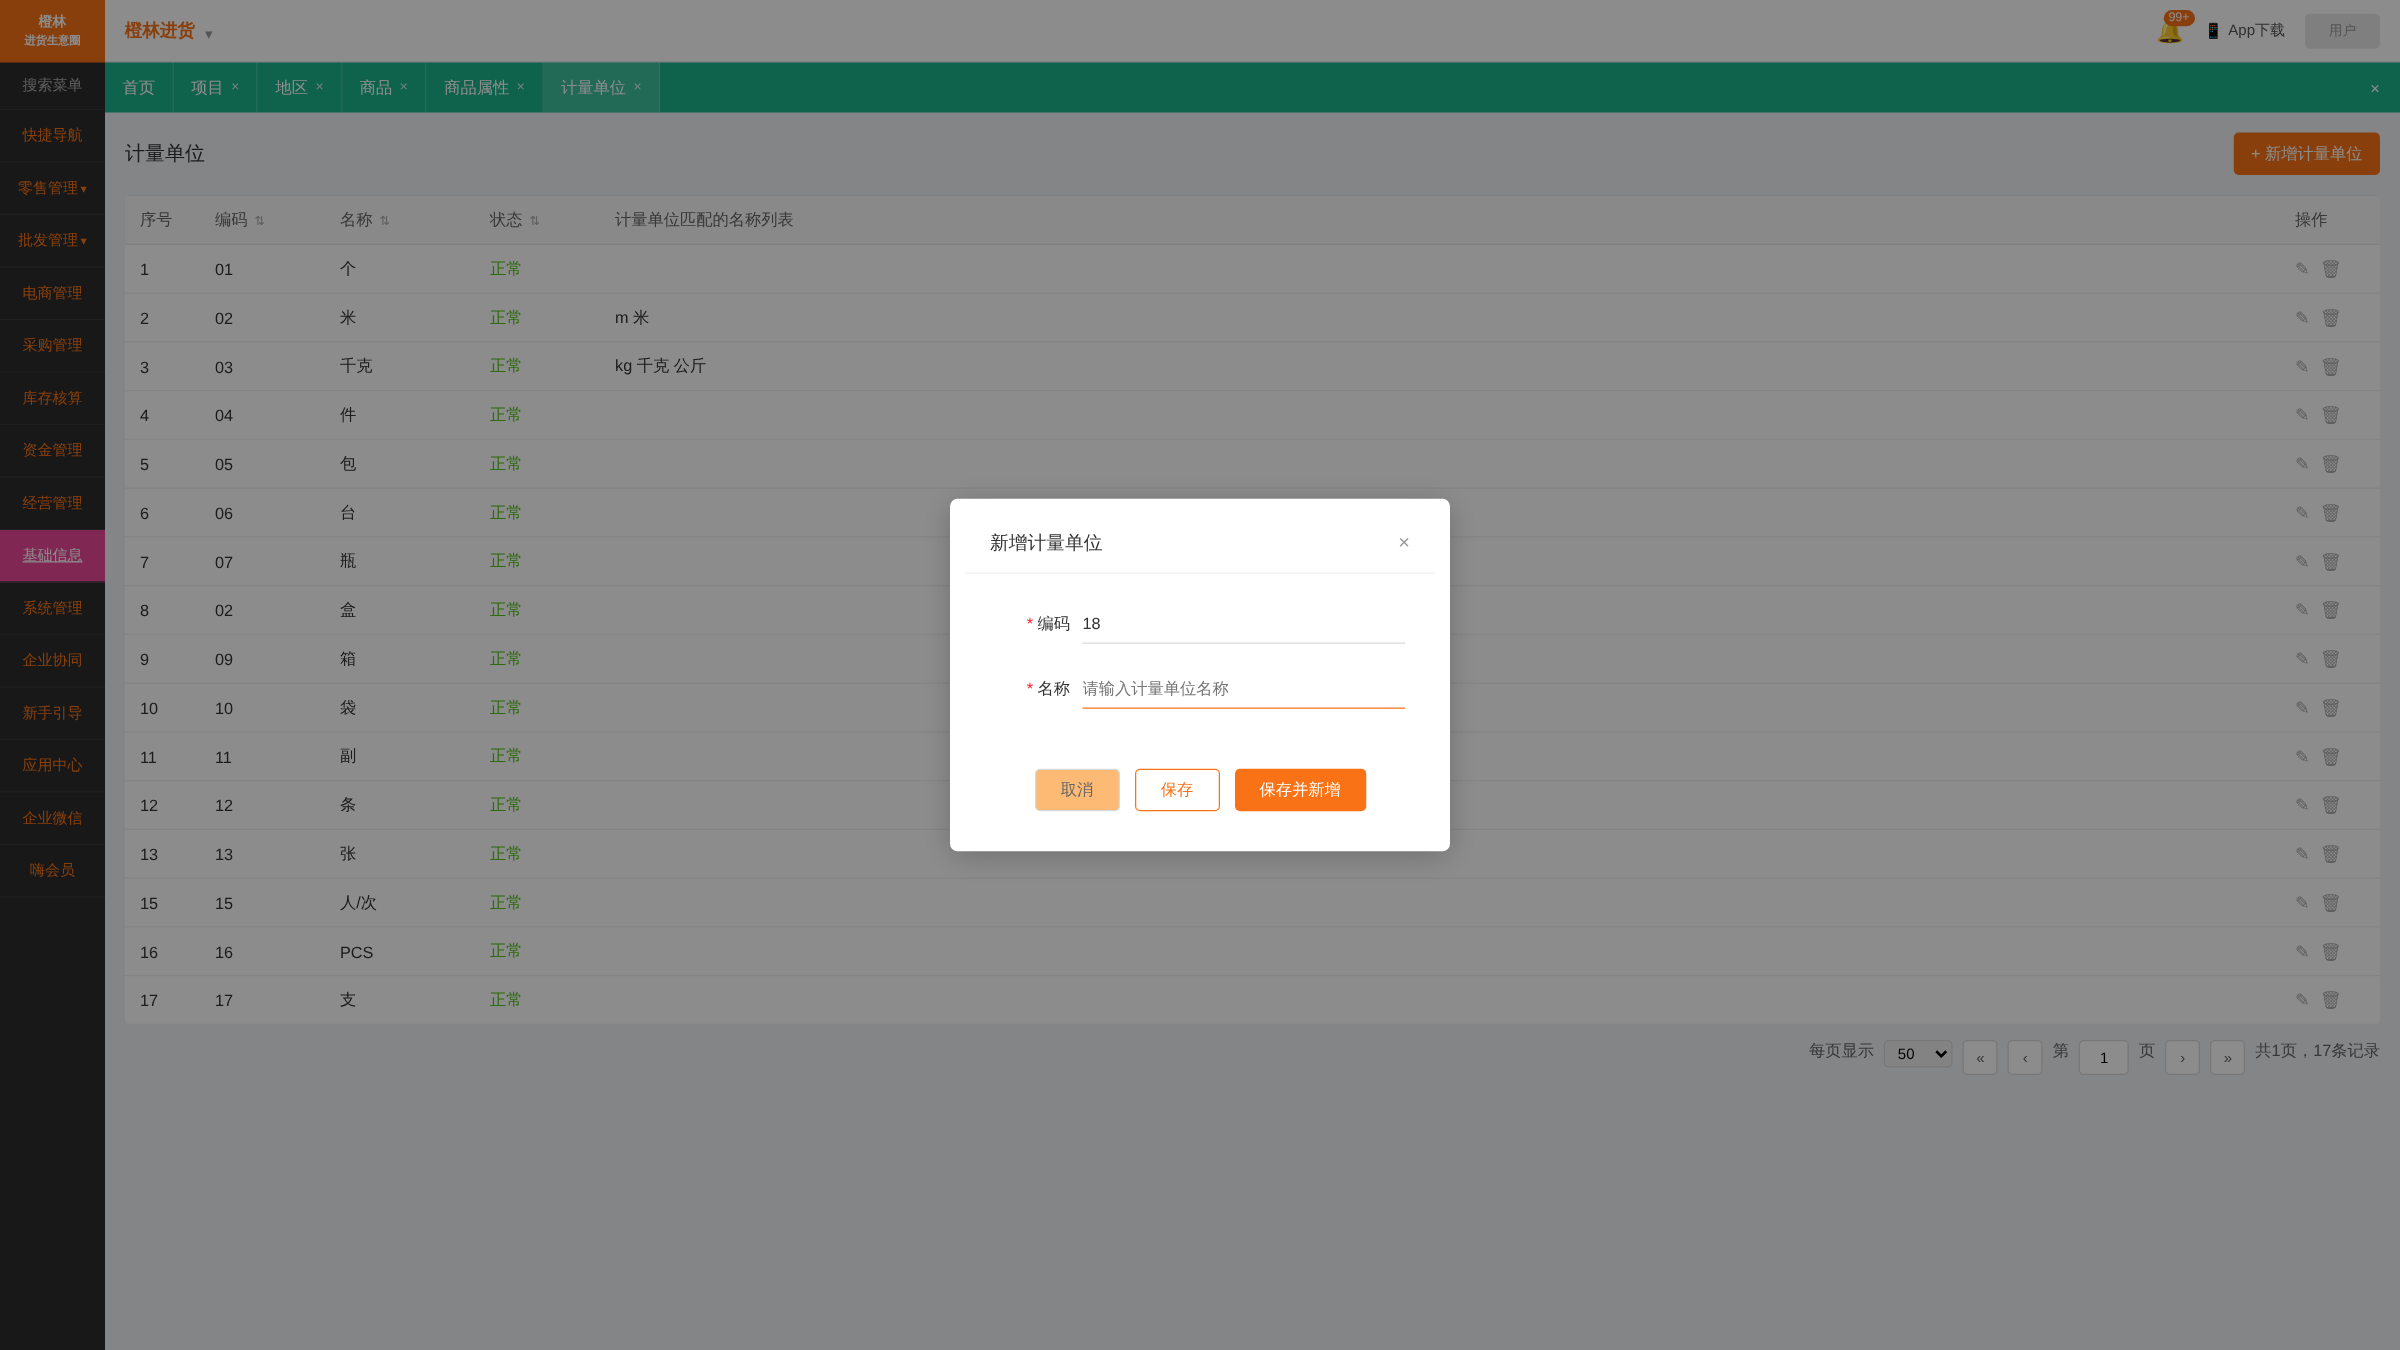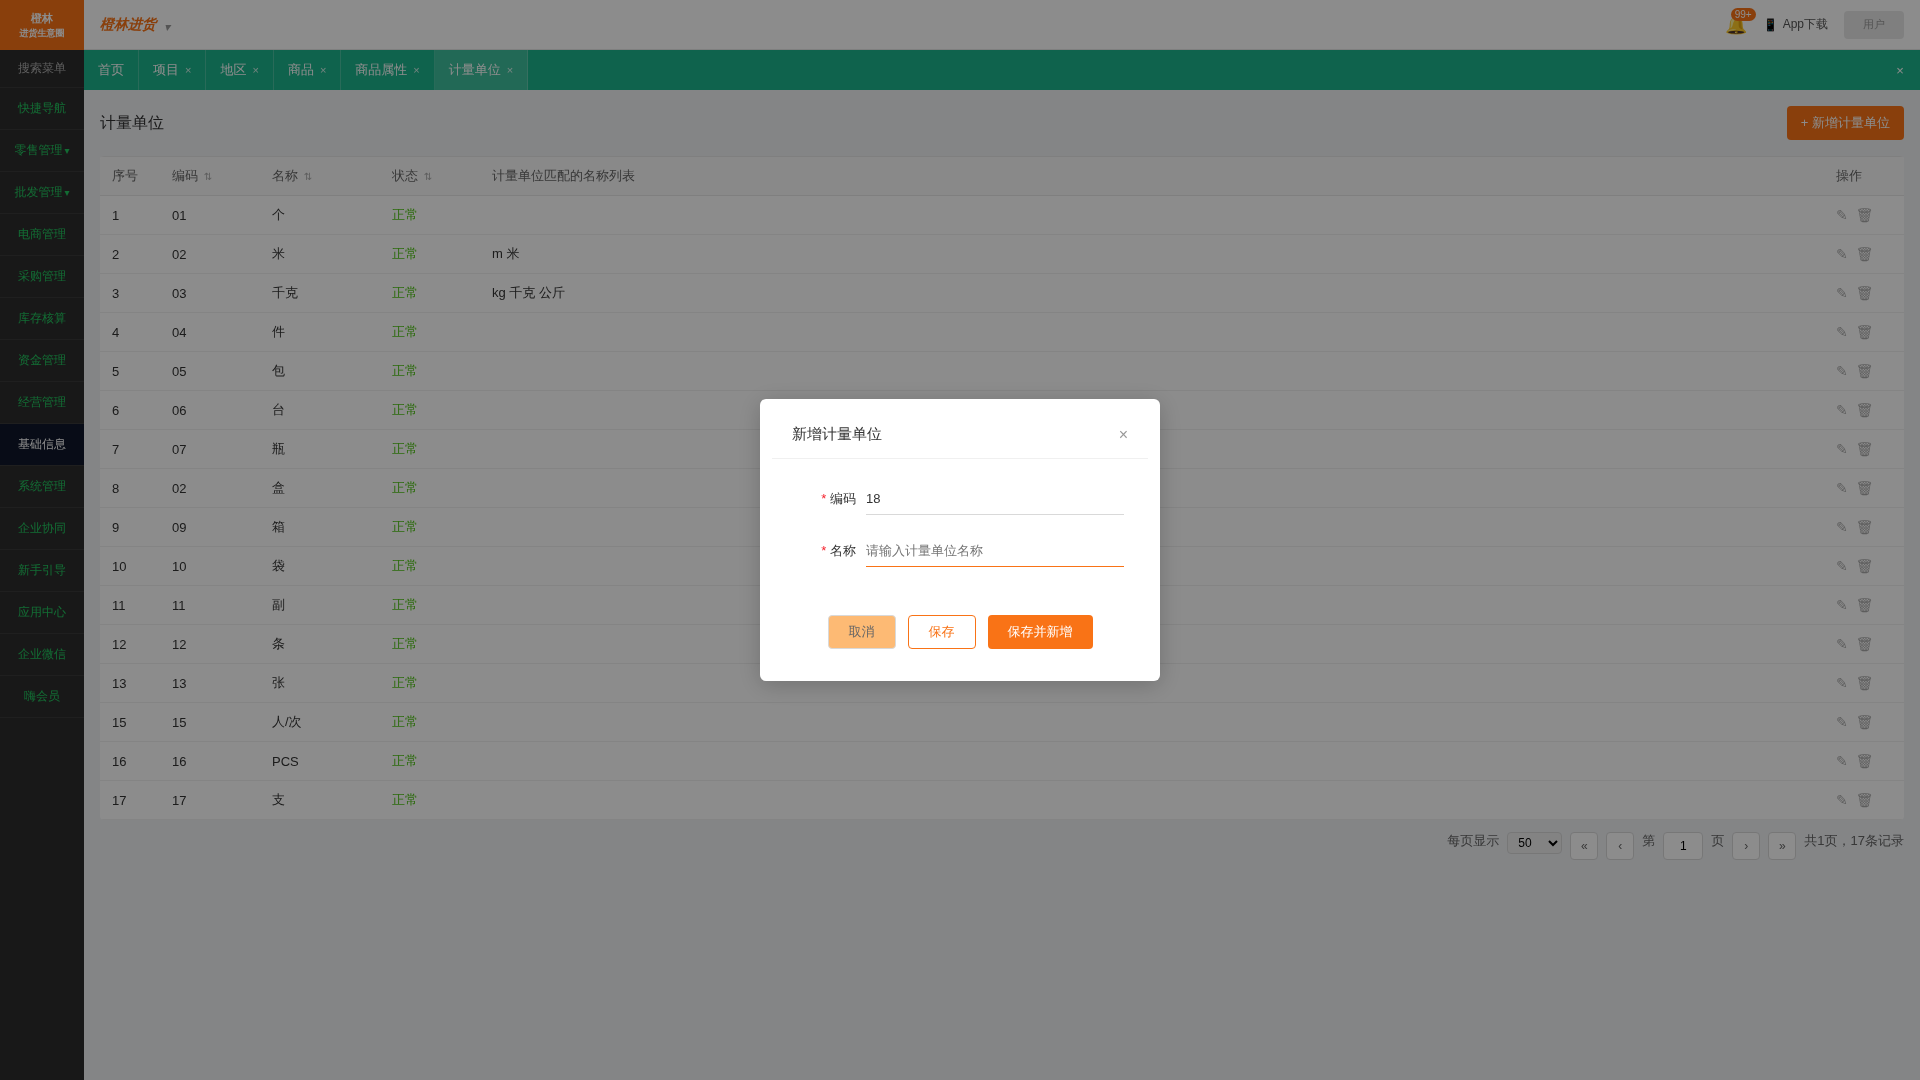--- a/index.html
+++ b/index.html
@@ -33,27 +33,27 @@
       padding: 10px 8px;
       color: #aaa;
       font-size: 12px;
       text-align: center;
       border-bottom: 1px solid #3a3a3a;
       cursor: pointer;
     }
     .sidebar-nav-item {
       width: 100%;
       padding: 12px 4px;
-      color: #22c55e;
+      color: #f97316;
       font-size: 12px;
       text-align: center;
       cursor: pointer;
       border-bottom: 1px solid #3a3a3a;
     }
-    .sidebar-nav-item.active { background: #0f172a; color: white; }
+    .sidebar-nav-item.active { background: #ec4899; color: white; text-decoration: underline; }
     .sidebar-nav-item.has-arrow { display: flex; align-items: center; justify-content: center; gap: 2px; }
 
     
     .main-area {
       flex: 1;
       display: flex;
       flex-direction: column;
       overflow: hidden;
     }
 
@@ -61,21 +61,21 @@
     .topbar {
       height: 50px;
       background: #fff;
       display: flex;
       align-items: center;
       justify-content: space-between;
       padding: 0 16px;
       border-bottom: 1px solid #e8e8e8;
       flex-shrink: 0;
     }
-    .topbar-left { display: flex; align-items: flex-end; gap: 8px; font-style: italic; }
+    .topbar-left { display: flex; align-items: flex-end; gap: 8px; }
     .topbar-right { display: flex; align-items: center; gap: 16px; }
     .topbar-notification { position: relative; cursor: pointer; }
     .notification-badge {
       position: absolute;
       top: -6px;
       right: -8px;
       background: #f97316;
       color: white;
       border-radius: 10px;
       font-size: 10px;

